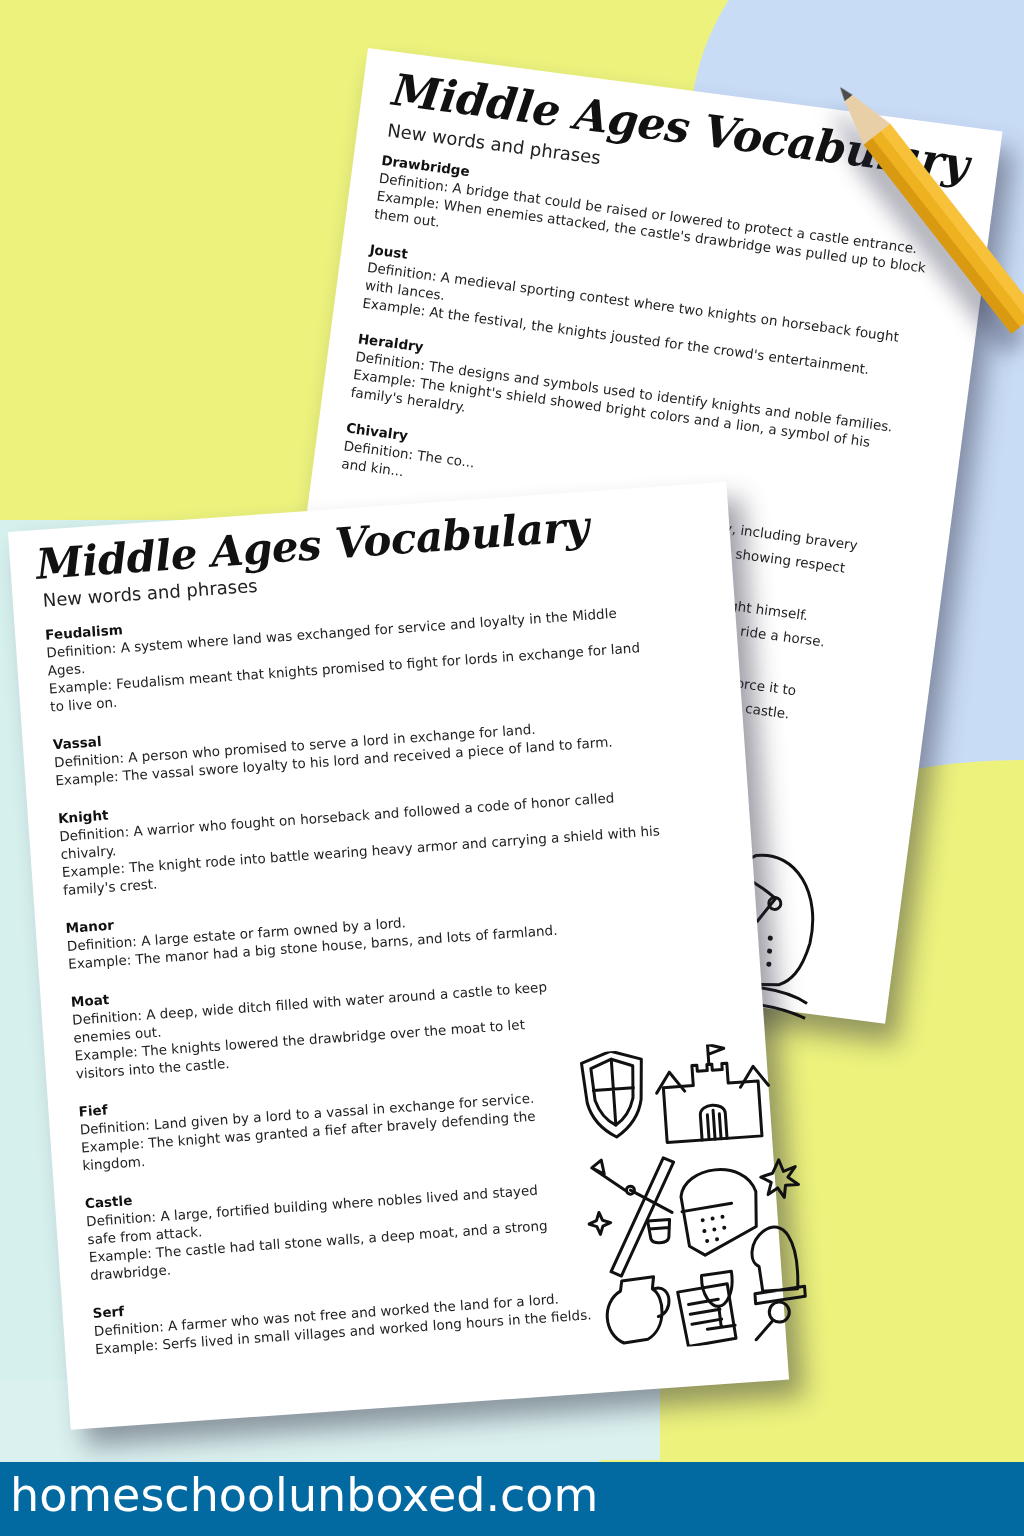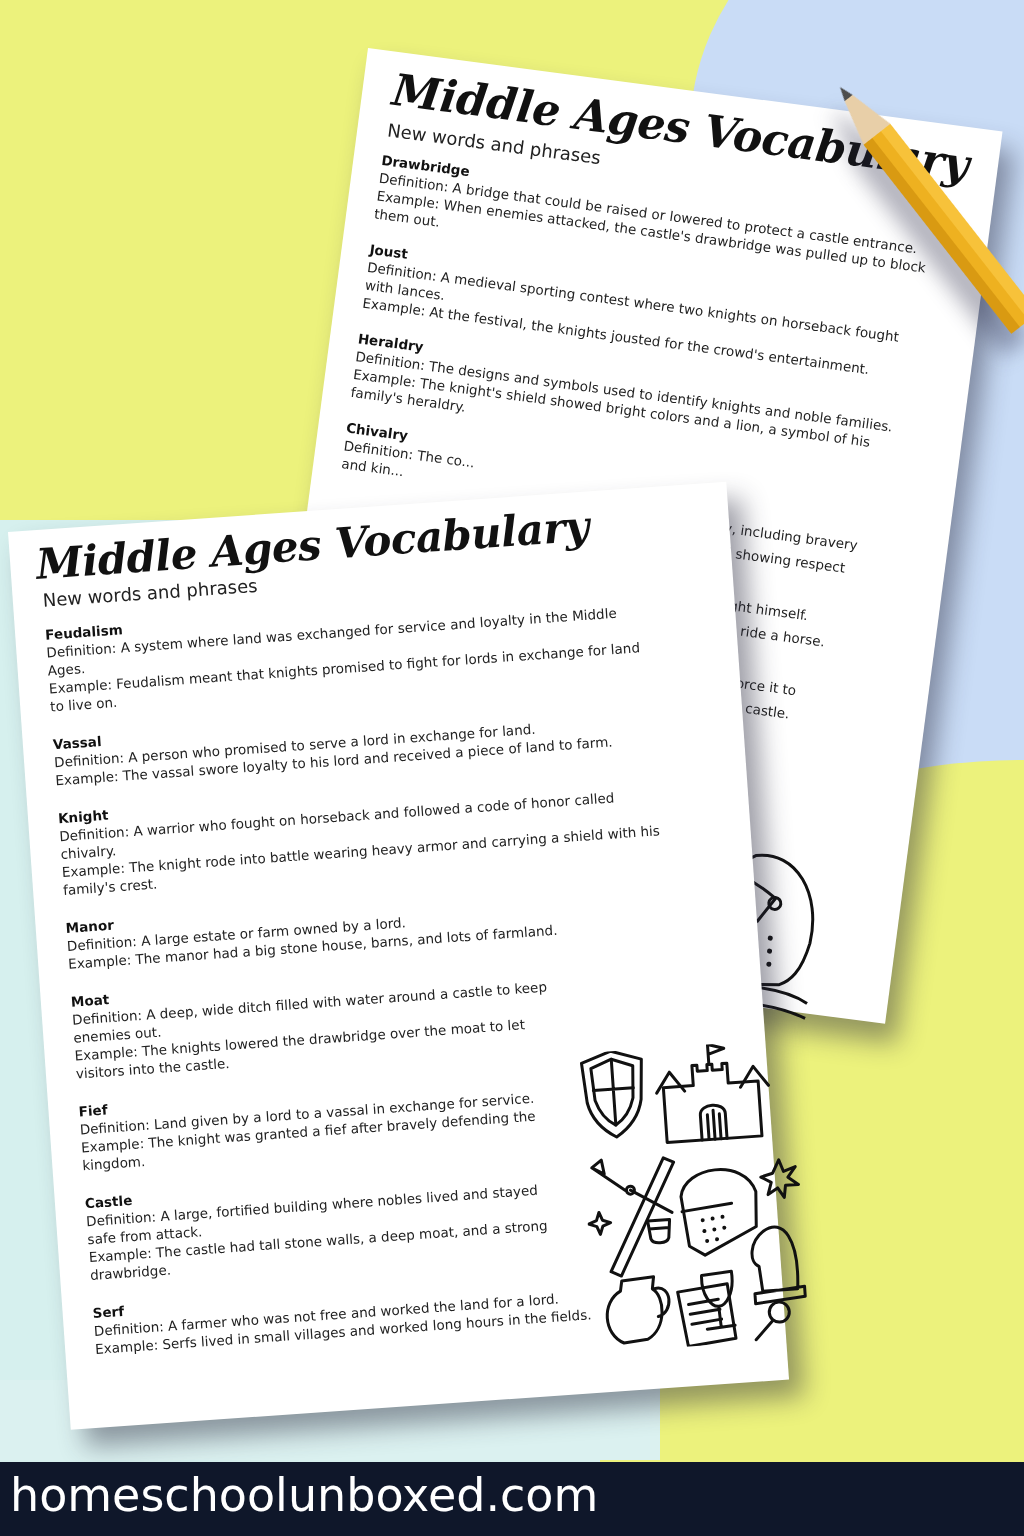--- a/index.html
+++ b/index.html
@@ -76,21 +76,21 @@
   .icon-cluster { position: absolute; left: 530px; top: 560px; }
 
   .pencil {
     position: absolute; left: 840px; top: 70px; width: 300px; height: 34px;
     transform: rotate(52deg); transform-origin: 0 50%;
     filter: drop-shadow(14px 20px 10px rgba(40,40,70,0.35));
   }
 
   .footer {
     position: absolute; left: 0; top: 1462px; width: 1024px; height: 74px;
-    background: #0f172a;
+    background: #0369a1;
     text-decoration: underline;
   }
   .footer-text {
     position: absolute; left: 10px; top: 6px;
     font-family: "DejaVu Sans", sans-serif; font-size: 46px;
     color: #ffffff; letter-spacing: 0px; font-weight: normal;
   }
 </style>
 </head>
 <body>

